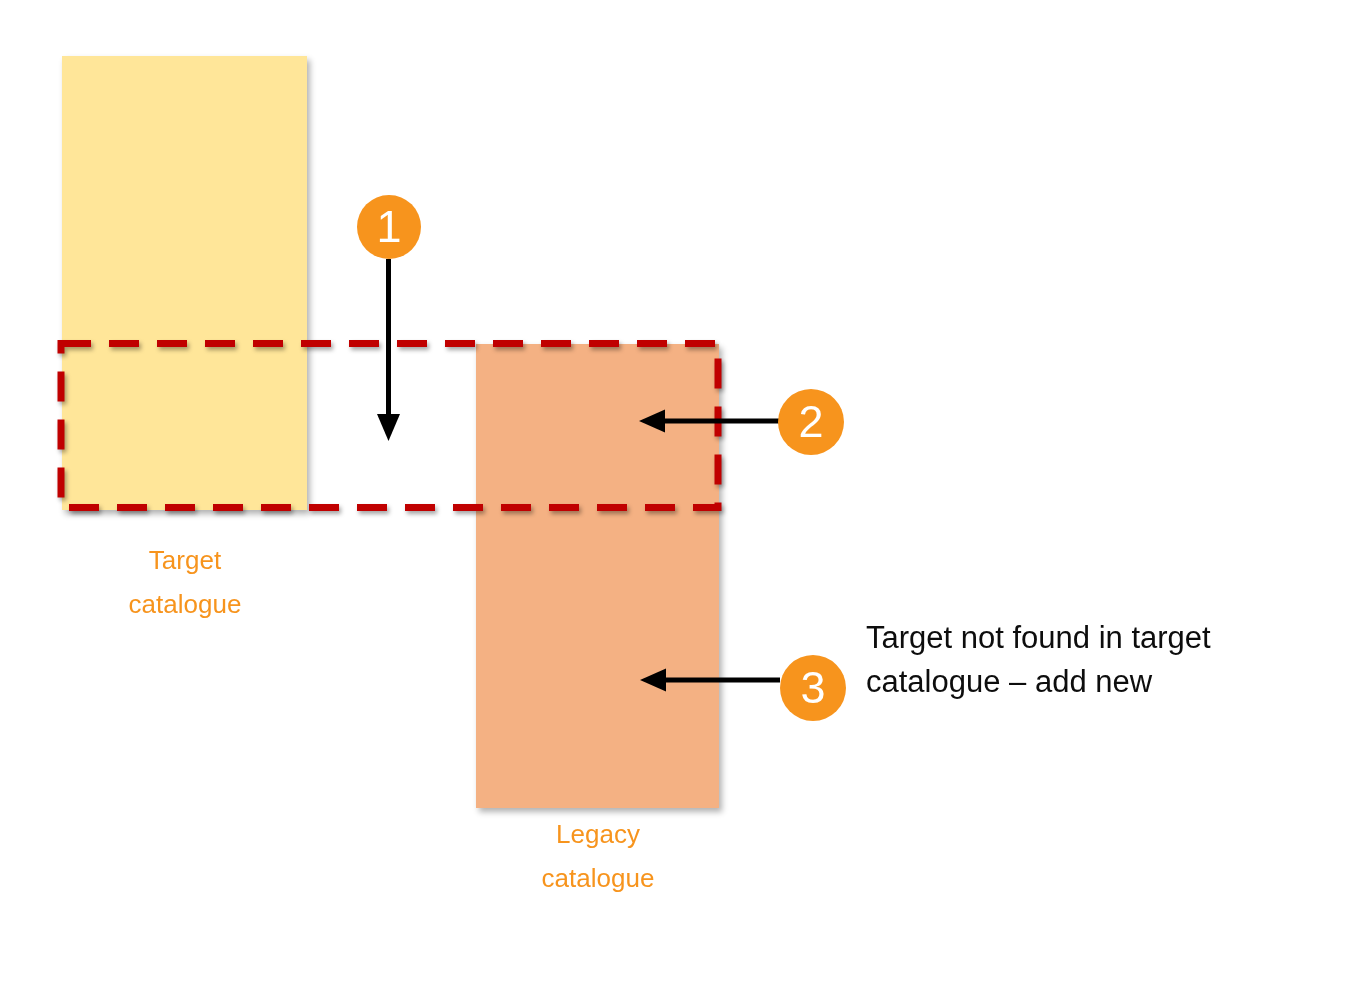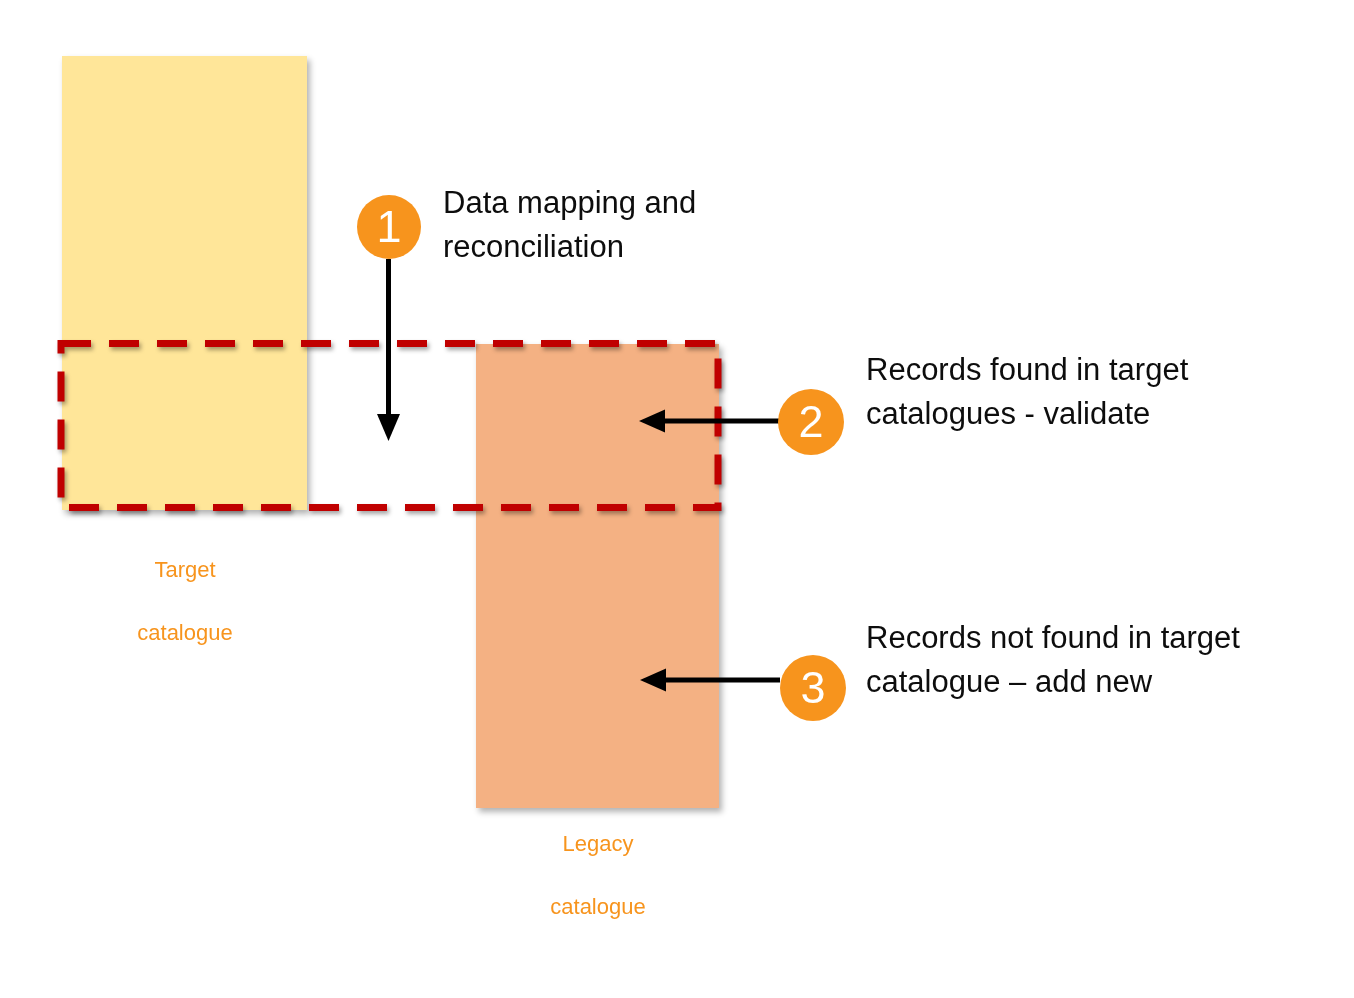--- a/index.html
+++ b/index.html
@@ -69,22 +69,22 @@
     white-space: pre-line;
   }
   .note.n1 { left: 443px; top: 181px; }
   .note.n2 { left: 866px; top: 348px; }
   .note.n3 { left: 866px; top: 616px; }
   .cat-label {
     position: absolute;
     width: 300px;
     text-align: center;
     color: var(--accent_orange);
-    font-size: 22px;
-    line-height: 63px;
+    font-size: 26px;
+    line-height: 44px;
     white-space: pre-line;
   }
   .cat-label.t { left: 35px;  top: 538px; }
   .cat-label.l { left: 448px; top: 812px; }
 </style>
 </head>
 <body>
 
 <div class="canvas">
 
@@ -107,25 +107,21 @@
     <g>
       <line class="arrow-line" x1="780" y1="680" x2="663" y2="680"></line>
       <polygon class="arrow-head" points="640,680 666,668.5 666,691.5"></polygon>
     </g>
   </svg>
 
   <div class="badge b1">1</div>
   <div class="badge b2">2</div>
   <div class="badge b3">3</div>
 
-  <div class="note n1">Data mapping and
-reconciliation</div>
-  <div class="note n2">Records found in target
-catalogues - validate</div>
-  <div class="note n3">Records not found in target
+  <div class="note n3">Target not found in target
 catalogue – add new</div>
 
   <div class="cat-label t">Target
 catalogue</div>
   <div class="cat-label l">Legacy
 catalogue</div>
 
 </div>
 
 </body></html>

